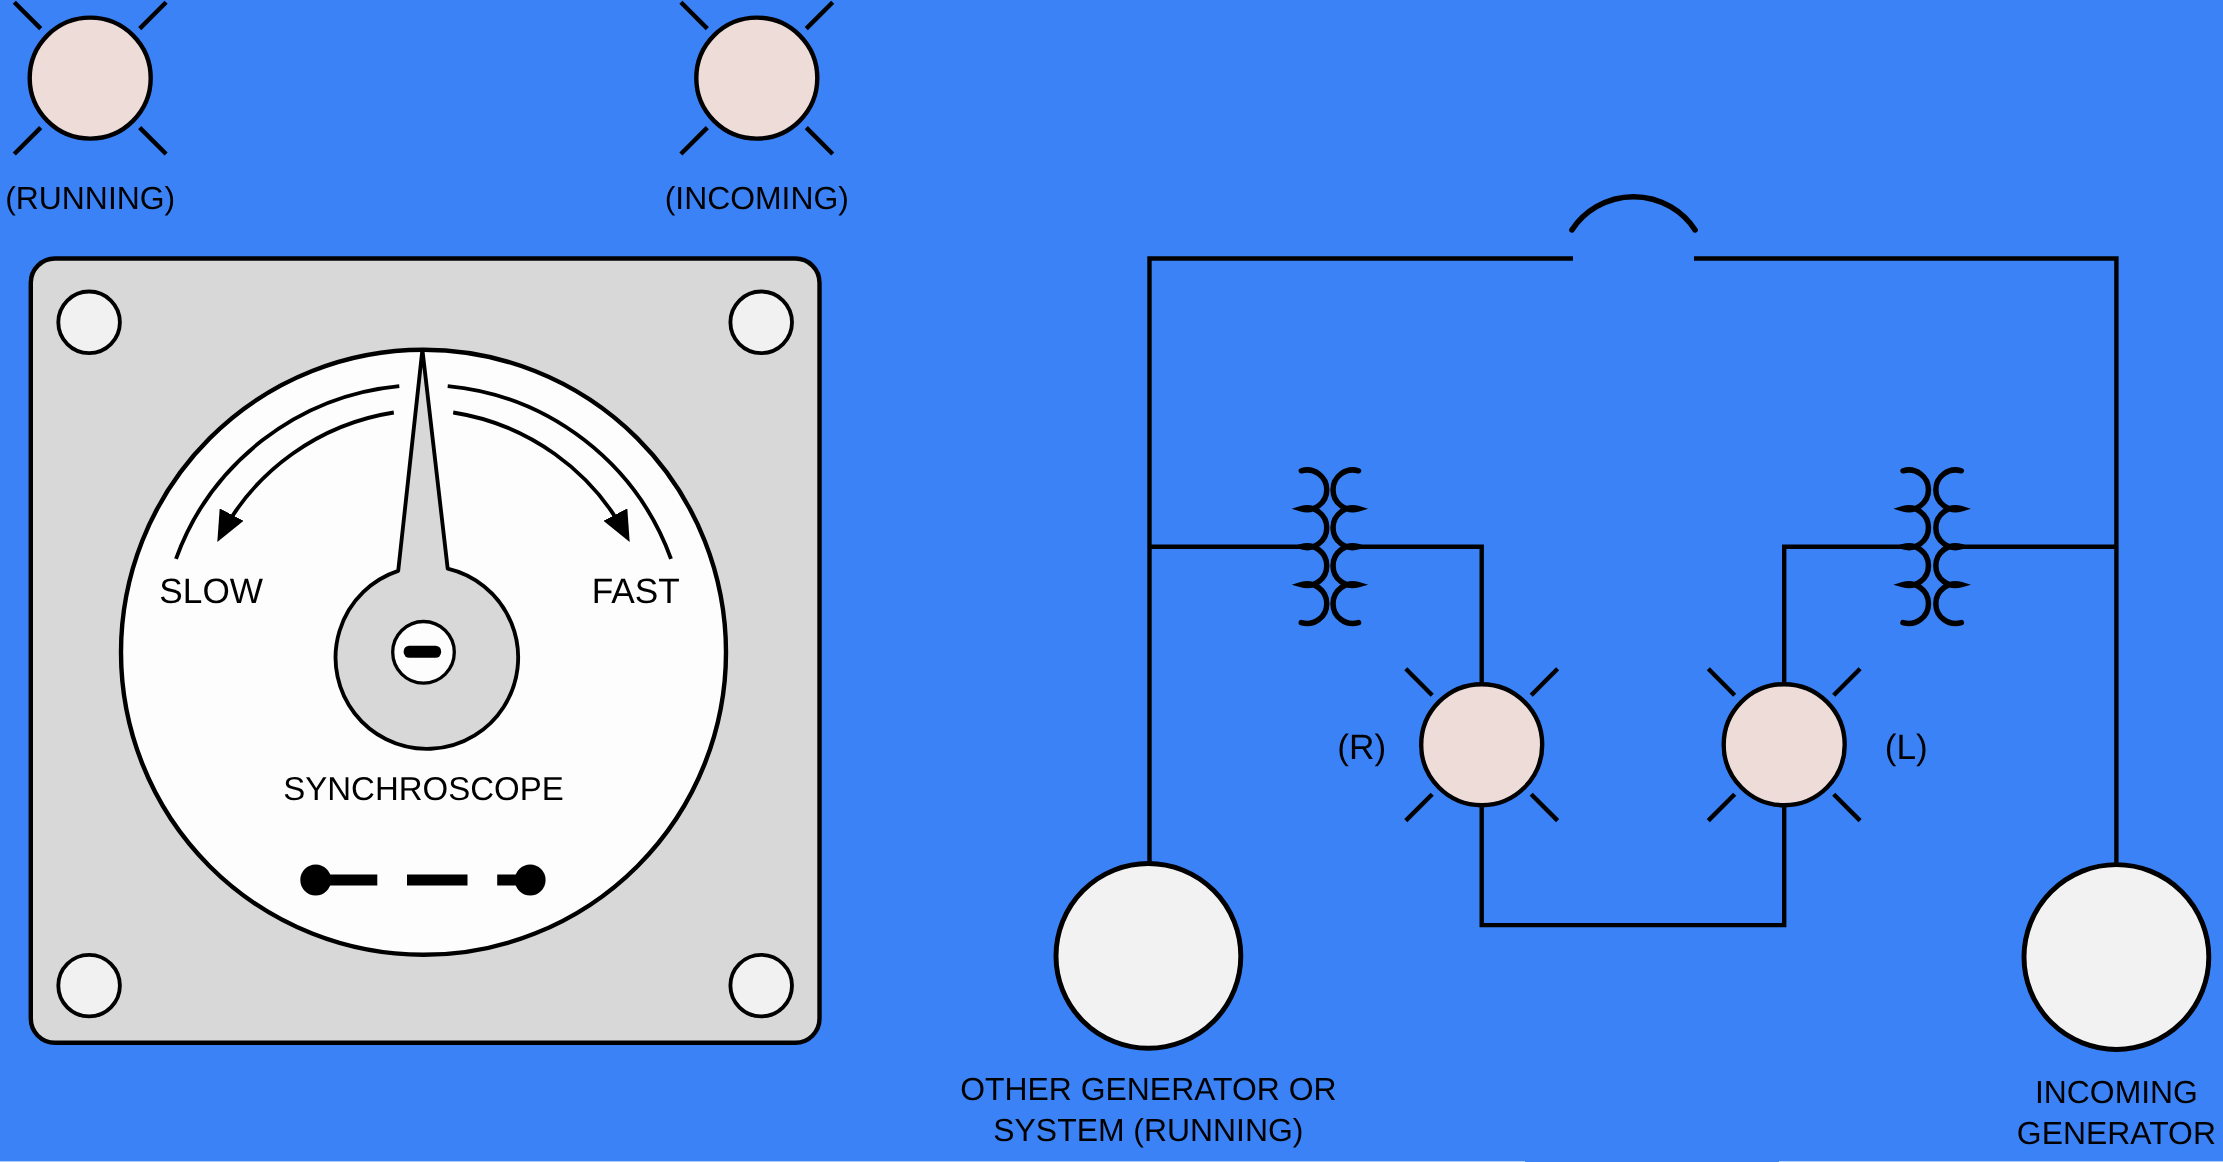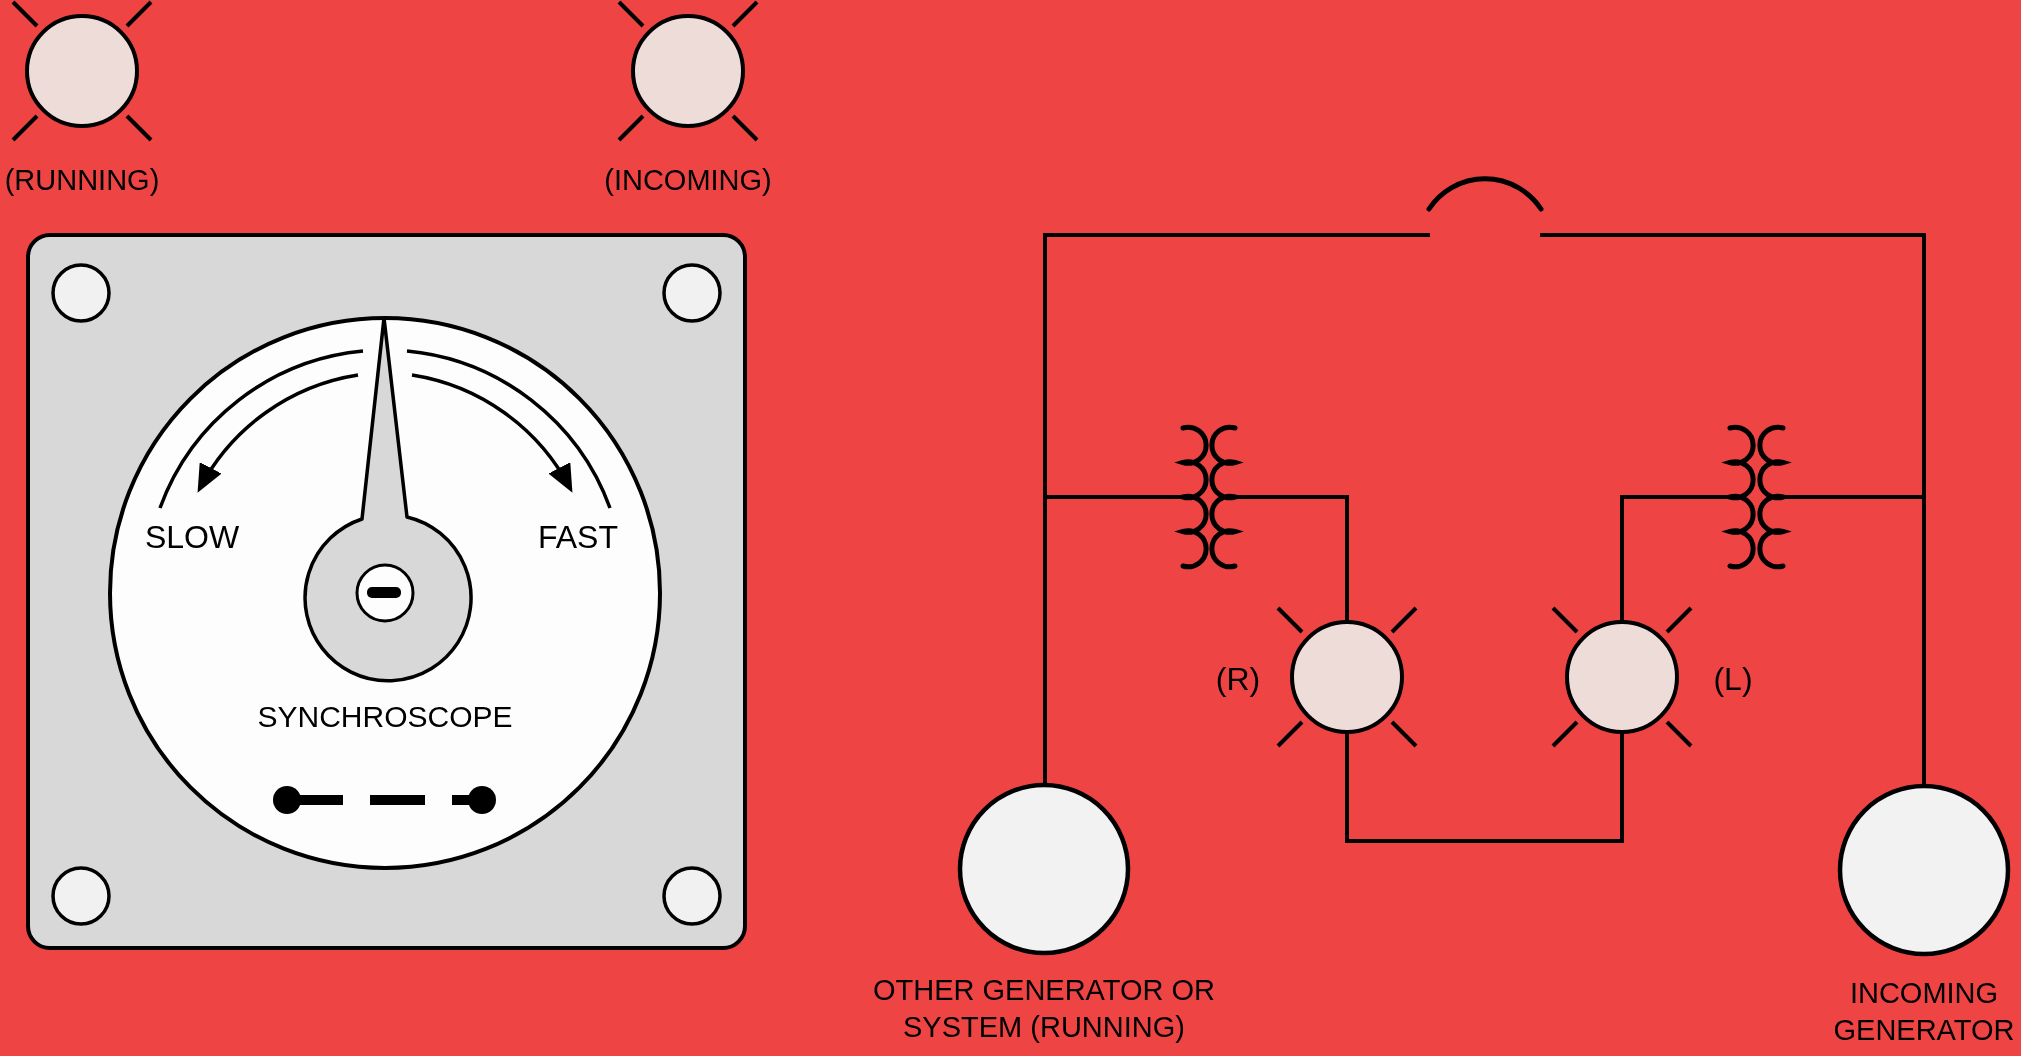--- a/index.html
+++ b/index.html
@@ -1,16 +1,16 @@
 <!DOCTYPE html>
 <html><head>
 <meta charset="utf-8">
 <style>
   html,body{margin:0;padding:0;background:#ffffff;}
-  .stage{width:2021px;height:1056px;position:relative;background:#ef4444;}
+  .stage{width:2021px;height:1056px;position:relative;background:#3b82f6;}
   svg{display:block;}
   svg text{font-family:"Liberation Sans","DejaVu Sans",sans-serif;fill:#000;}
   .t-lamp{font-size:29px;}
   .t-slowfast{font-size:32px;}
   .t-scope{font-size:30px;}
   .t-rl{font-size:32px;}
   .t-gen{font-size:29px;}
   .mid{text-anchor:middle;}
   .wire{stroke:#000;stroke-width:4;fill:none;}
   .coil{stroke:#000;stroke-width:5;fill:none;stroke-linecap:round;}

